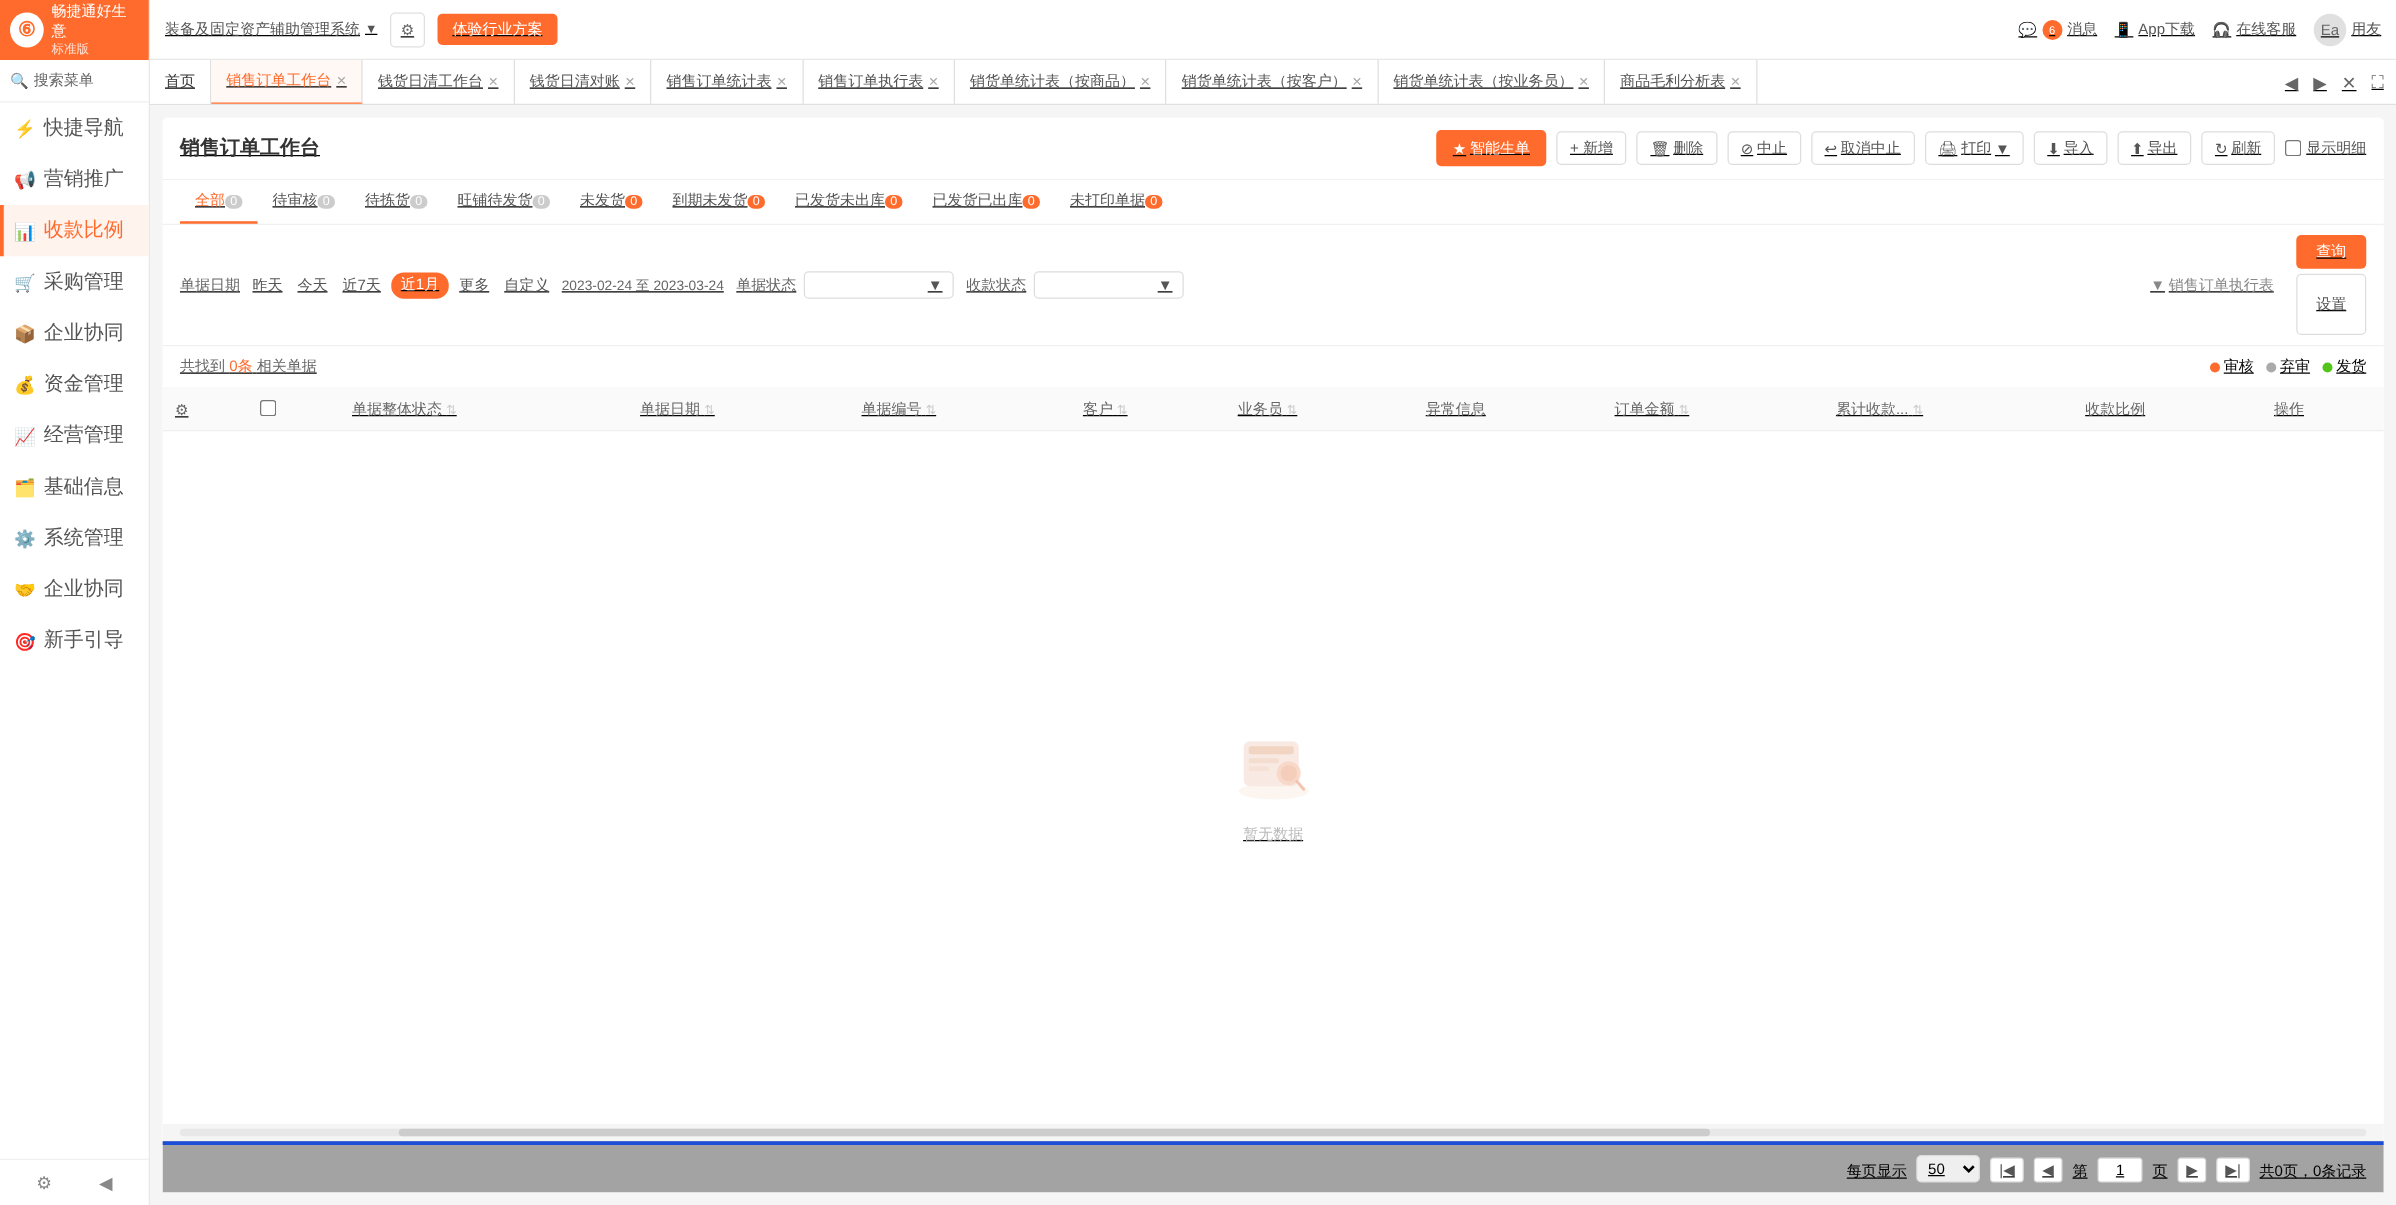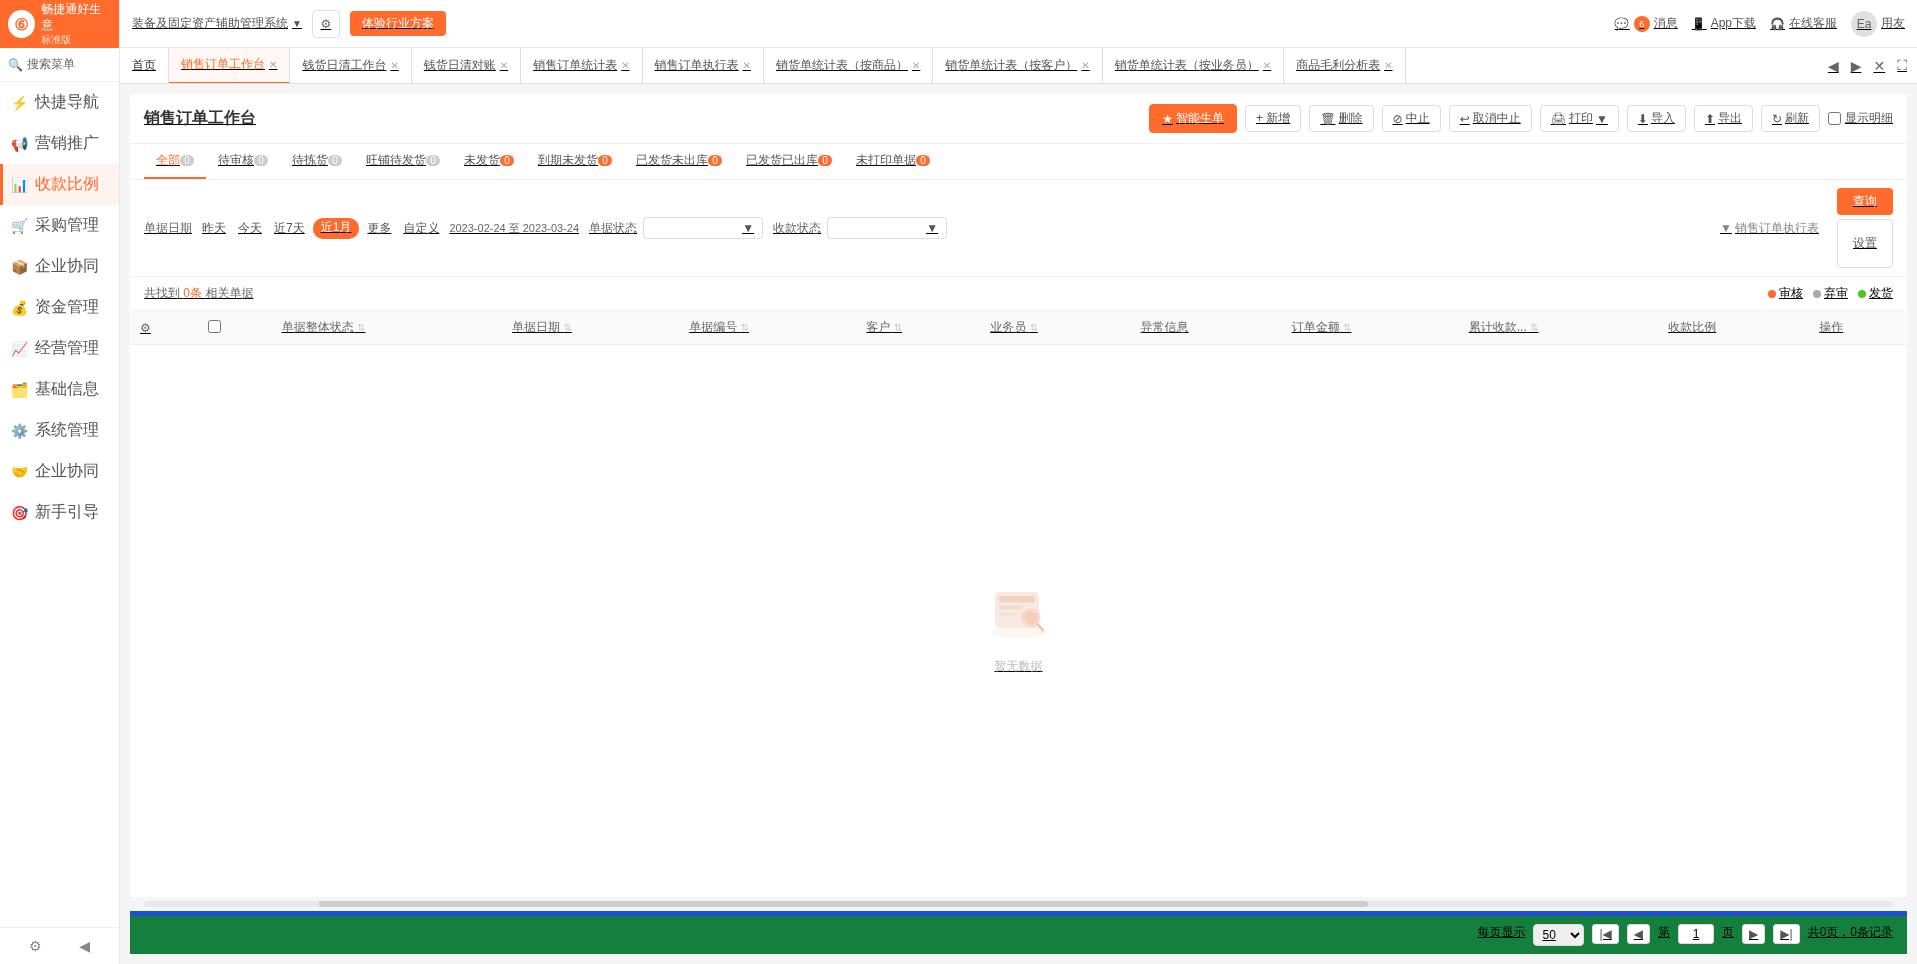--- a/index.html
+++ b/index.html
@@ -85,21 +85,21 @@
 
     .data-table { width: 100%; border-collapse: collapse; }
     .data-table th { background: #fafafa; padding: 8px 10px; text-align: left; color: #666; font-weight: normal; border-bottom: 1px solid #f0f0f0; white-space: nowrap; font-size: 12px; }
     .data-table th .sort-icon { color: #ccc; font-size: 10px; }
 
     
     .empty-state { flex: 1; display: flex; flex-direction: column; align-items: center; justify-content: center; color: #bbb; gap: 10px; }
     .empty-icon { width: 80px; height: 80px; opacity: 0.6; }
 
     
-    .pagination { display: flex; align-items: flex-start; justify-content: flex-end; padding: 8px 14px; border-top: 5px solid #1d4ed8; background: #15803d; gap: 8px; }
+    .pagination { display: flex; align-items: flex-end; justify-content: flex-end; padding: 8px 14px; border-top: 3px solid #1d4ed8; background: #a3a3a3; gap: 8px; }
     .pagination-select { border: 1px solid #ddd; border-radius: 4px; padding: 2px 4px; }
     .page-btn { border: 1px solid #ddd; background: #fff; padding: 2px 6px; border-radius: 3px; cursor: pointer; color: #555; }
     .page-input { border: 1px solid #ddd; border-radius: 3px; width: 36px; text-align: center; padding: 2px; }
 
     
     .scrollbar-area { height: 14px; background: #f5f5f5; display: flex; align-items: center; padding: 0 14px; }
     .scrollbar-track { flex: 1; height: 6px; background: #e8e8e8; border-radius: 3px; position: relative; }
     .scrollbar-thumb { position: absolute; left: 10%; width: 60%; height: 100%; background: #ccc; border-radius: 3px; }
   </style>
 </head>

